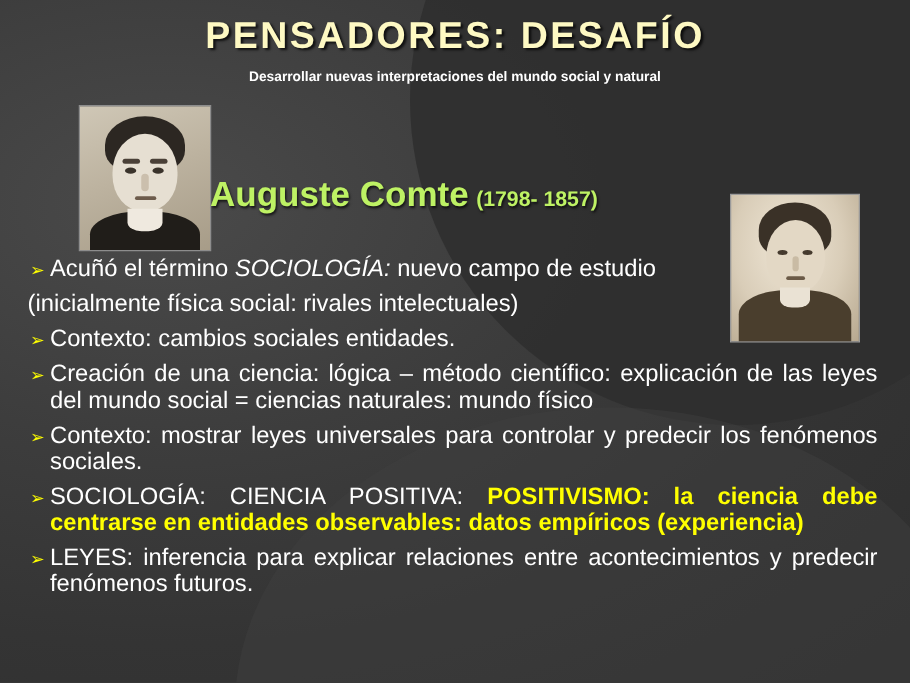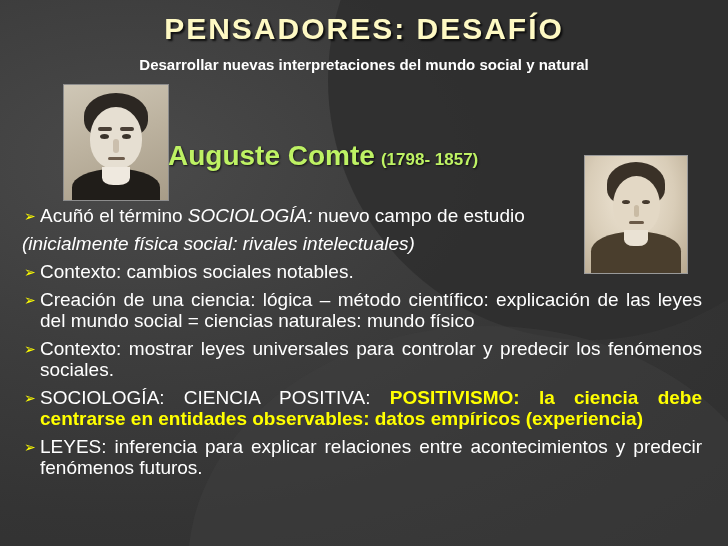--- a/index.html
+++ b/index.html
@@ -66,21 +66,21 @@
     letter-spacing: 2px;
     text-shadow: 2px 2px 2px rgba(0,0,0,0.75);
   }
   .subtitle {
     position: absolute;
     left: 0;
     top: 56px;
     width: 728px;
     text-align: center;
     color: #ffffff;
-    font-size: 15px;
+    font-size: 11px;
     font-weight: bold;
   }
 
   
   .portrait-left {
     position: absolute;
     left: 63px;
     top: 84px;
     width: 104px;
     height: 115px;
@@ -194,21 +194,20 @@
   .bullet-text {
     color: #ffffff;
     font-size: 19px;
     line-height: 21px;
     text-align: justify;
     flex: 1;
     padding-right: 14px;
   }
   .bullet-text.no-marker {
     padding-left: 0;
-    font-style: italic;
   }
   .row-nomark {
     padding-left: 4px;
   }
   .em-italic { font-style: italic; }
   .em-yellow { color: #ffff00; font-weight: bold; }
   .pad-right-portrait { padding-right: 152px; }
 </style>
 </head>
 <body>
@@ -260,21 +259,21 @@
           <span>Acuñó el término </span><span class="em-italic">SOCIOLOGÍA:</span><span> nuevo campo de estudio</span>
         </div>
       </div>
 
       <div class="bullet-row row-nomark">
         <div class="bullet-text no-marker pad-right-portrait">(inicialmente física social: rivales intelectuales)</div>
       </div>
 
       <div class="bullet-row">
         <div class="bullet-marker">➢</div>
-        <div class="bullet-text pad-right-portrait">Contexto: cambios sociales notables.</div>
+        <div class="bullet-text pad-right-portrait">Contexto: cambios sociales entidades.</div>
       </div>
 
       <div class="bullet-row">
         <div class="bullet-marker">➢</div>
         <div class="bullet-text">Creación de una ciencia: lógica – método científico: explicación de las leyes del mundo social = ciencias naturales: mundo físico</div>
       </div>
 
       <div class="bullet-row">
         <div class="bullet-marker">➢</div>
         <div class="bullet-text">Contexto: mostrar leyes universales para controlar y predecir los fenómenos sociales.</div>

